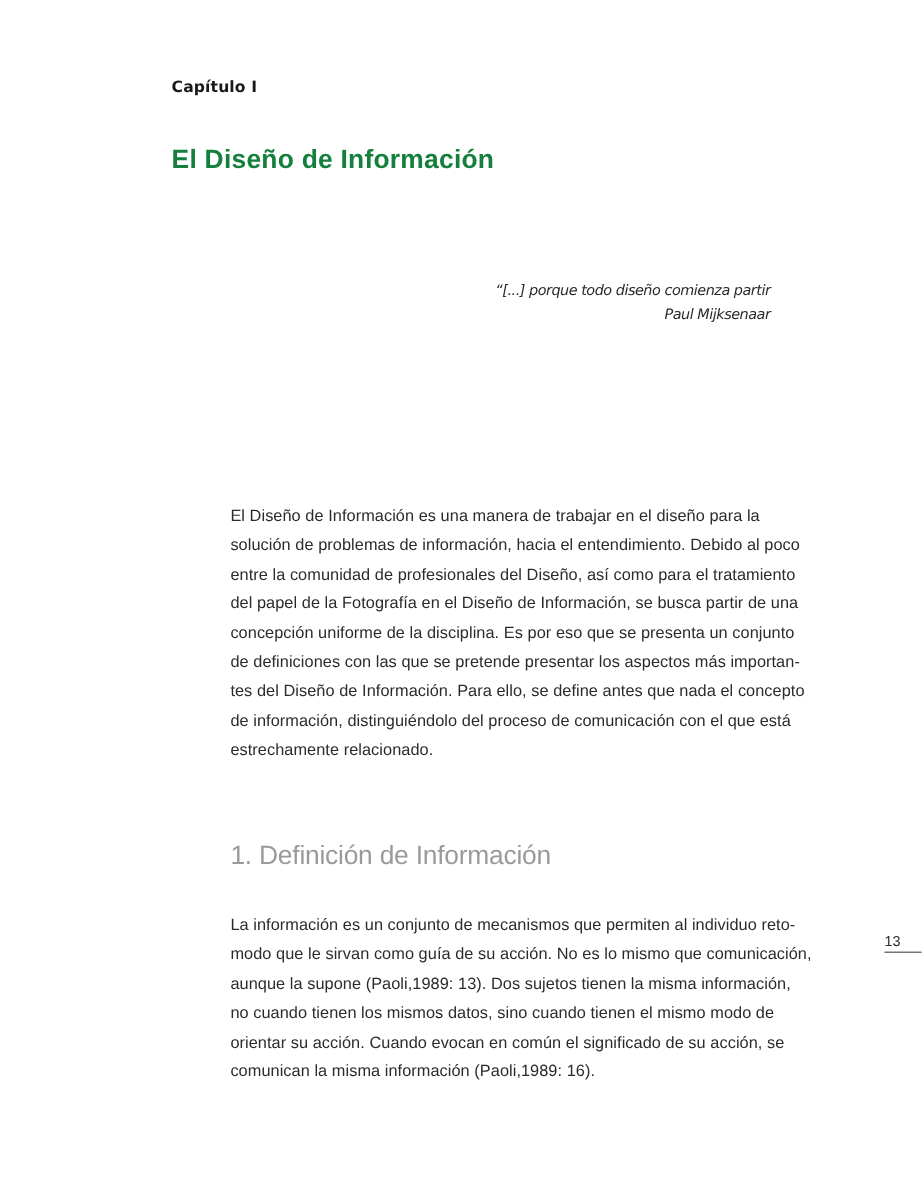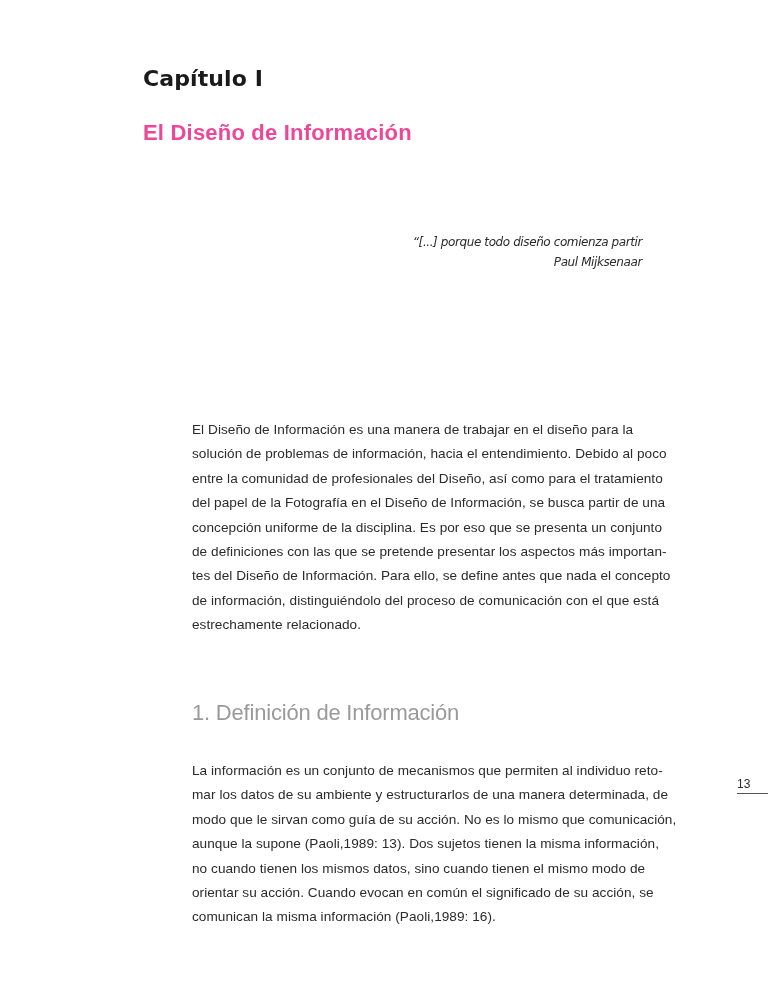--- a/index.html
+++ b/index.html
@@ -12,34 +12,34 @@
       height: 994px;
       position: relative;
       overflow: hidden;
       font-family: "Liberation Sans", sans-serif;
     }
     .chapter-label {
       position: absolute;
       left: 143px;
       top: 66px;
       font-family: "DejaVu Sans", sans-serif;
-      font-size: 22px;
+      font-size: 13px;
       font-weight: 600;
       color: #1a1a1a;
       letter-spacing: 0.1px;
       margin: 0;
     }
     .chapter-title {
       position: absolute;
       left: 143px;
       top: 120px;
       font-family: "Liberation Sans", sans-serif;
       font-size: 22px;
       font-weight: bold;
-      color: #ec4899;
+      color: #15803d;
       letter-spacing: 0.2px;
       margin: 0;
     }
     .epigraph {
       position: absolute;
       right: 126px;
       top: 232px;
       text-align: right;
       font-family: "DejaVu Sans", sans-serif;
       font-style: italic;
@@ -107,21 +107,20 @@
   <span class="line">de definiciones con las que se pretende presentar los aspectos más importan-</span>
   <span class="line">tes del Diseño de Información. Para ello, se define antes que nada el concepto</span>
   <span class="line">de información, distinguiéndolo del proceso de comunicación con el que está</span>
   <span class="line">estrechamente relacionado.</span>
 </p>
 
 <h3 class="section-heading">1. Definición de Información</h3>
 
 <p class="body-text para-2">
   <span class="line">La información es un conjunto de mecanismos que permiten al individuo reto-</span>
-  <span class="line">mar los datos de su ambiente y estructurarlos de una manera determinada, de</span>
   <span class="line">modo que le sirvan como guía de su acción. No es lo mismo que comunicación,</span>
   <span class="line">aunque la supone (Paoli,1989: 13). Dos sujetos tienen la misma información,</span>
   <span class="line">no cuando tienen los mismos datos, sino cuando tienen el mismo modo de</span>
   <span class="line">orientar su acción. Cuando evocan en común el significado de su acción, se</span>
   <span class="line">comunican la misma información (Paoli,1989: 16).</span>
 </p>
 
 <div class="page-number">13</div>
 
 </body></html>

